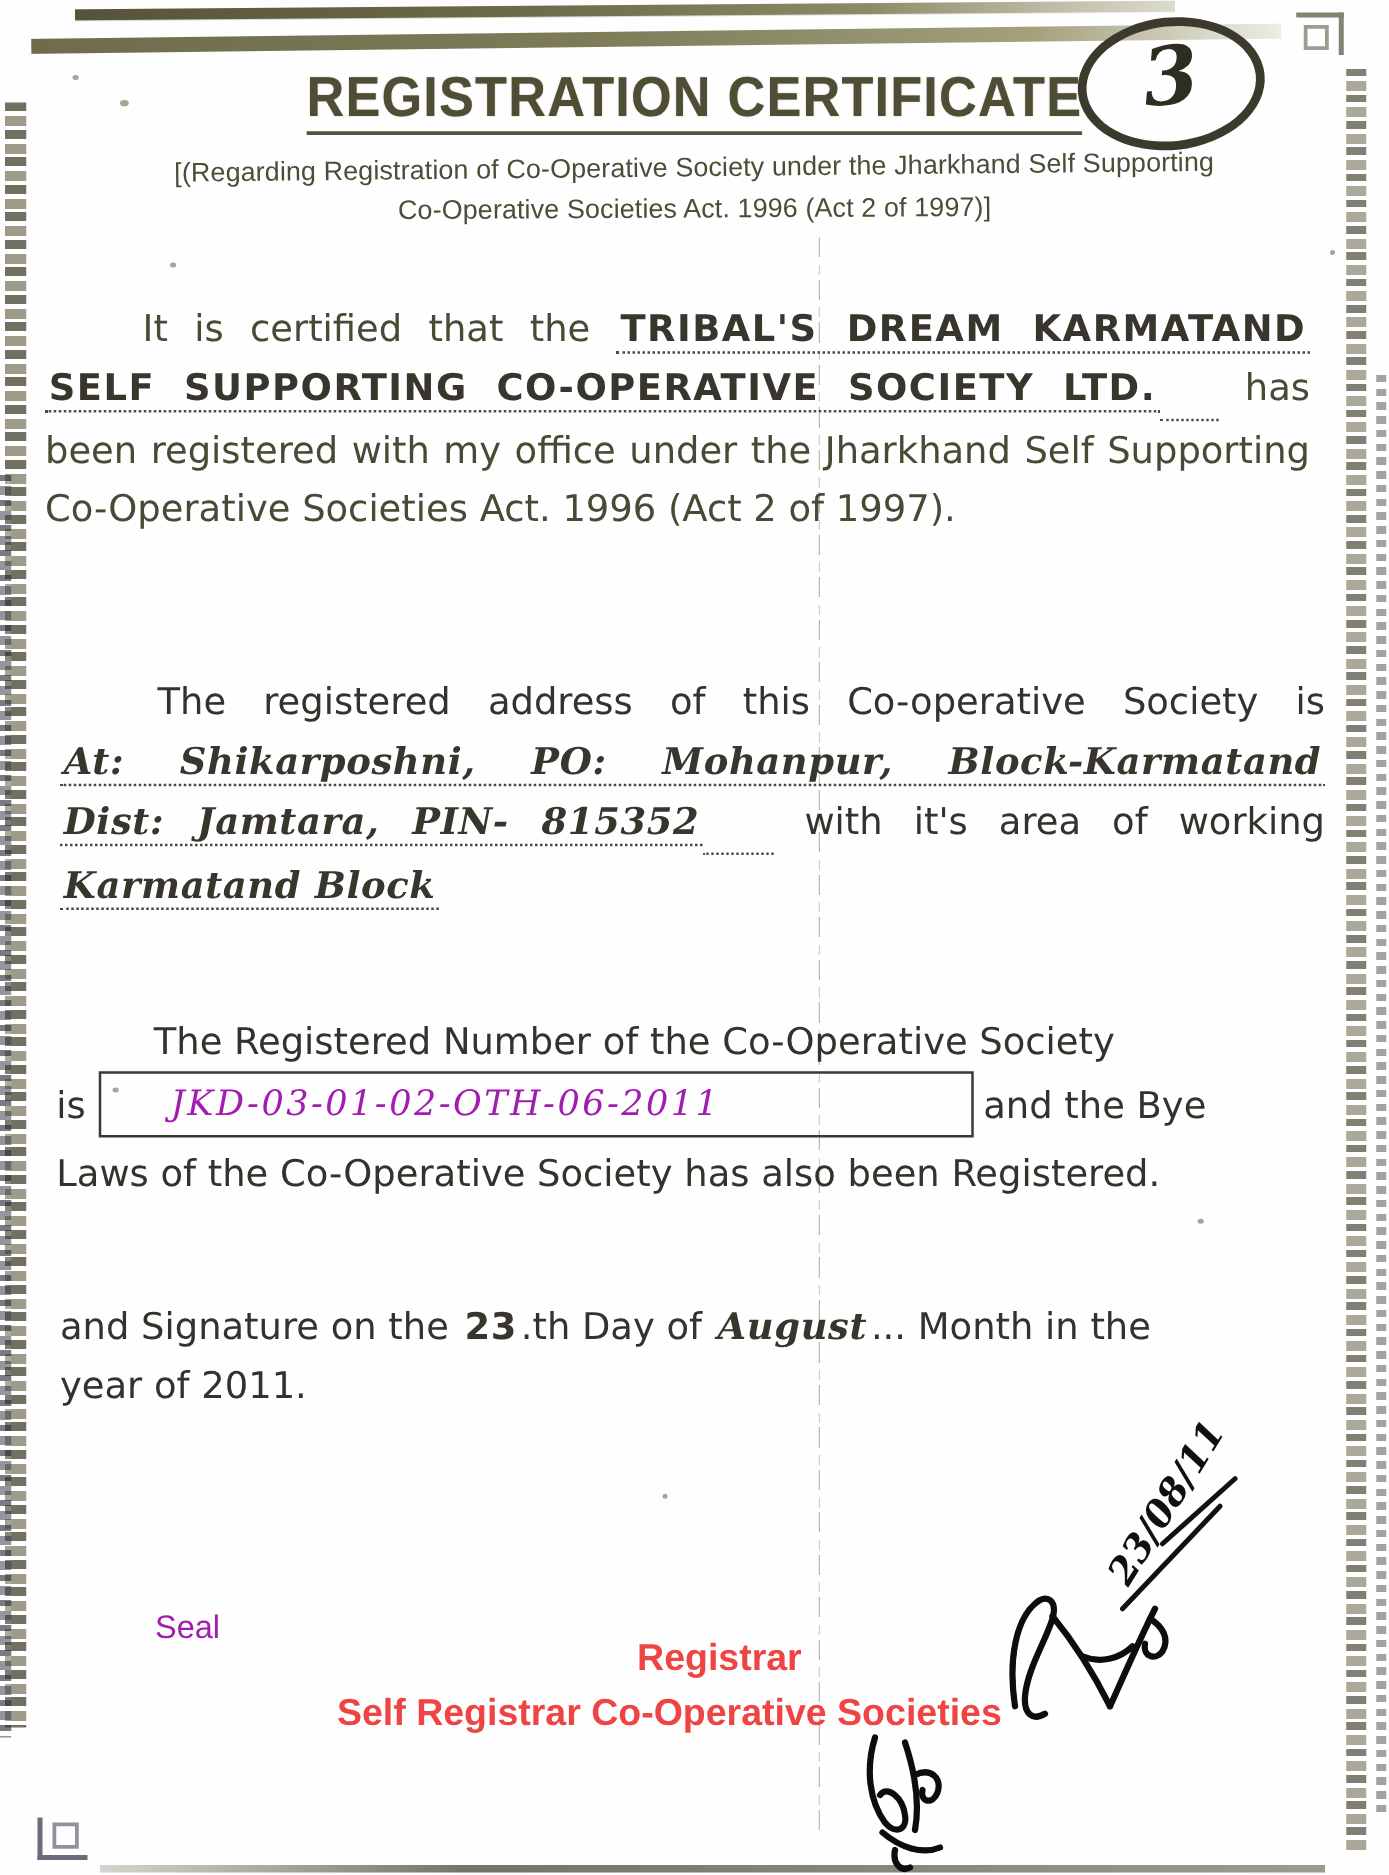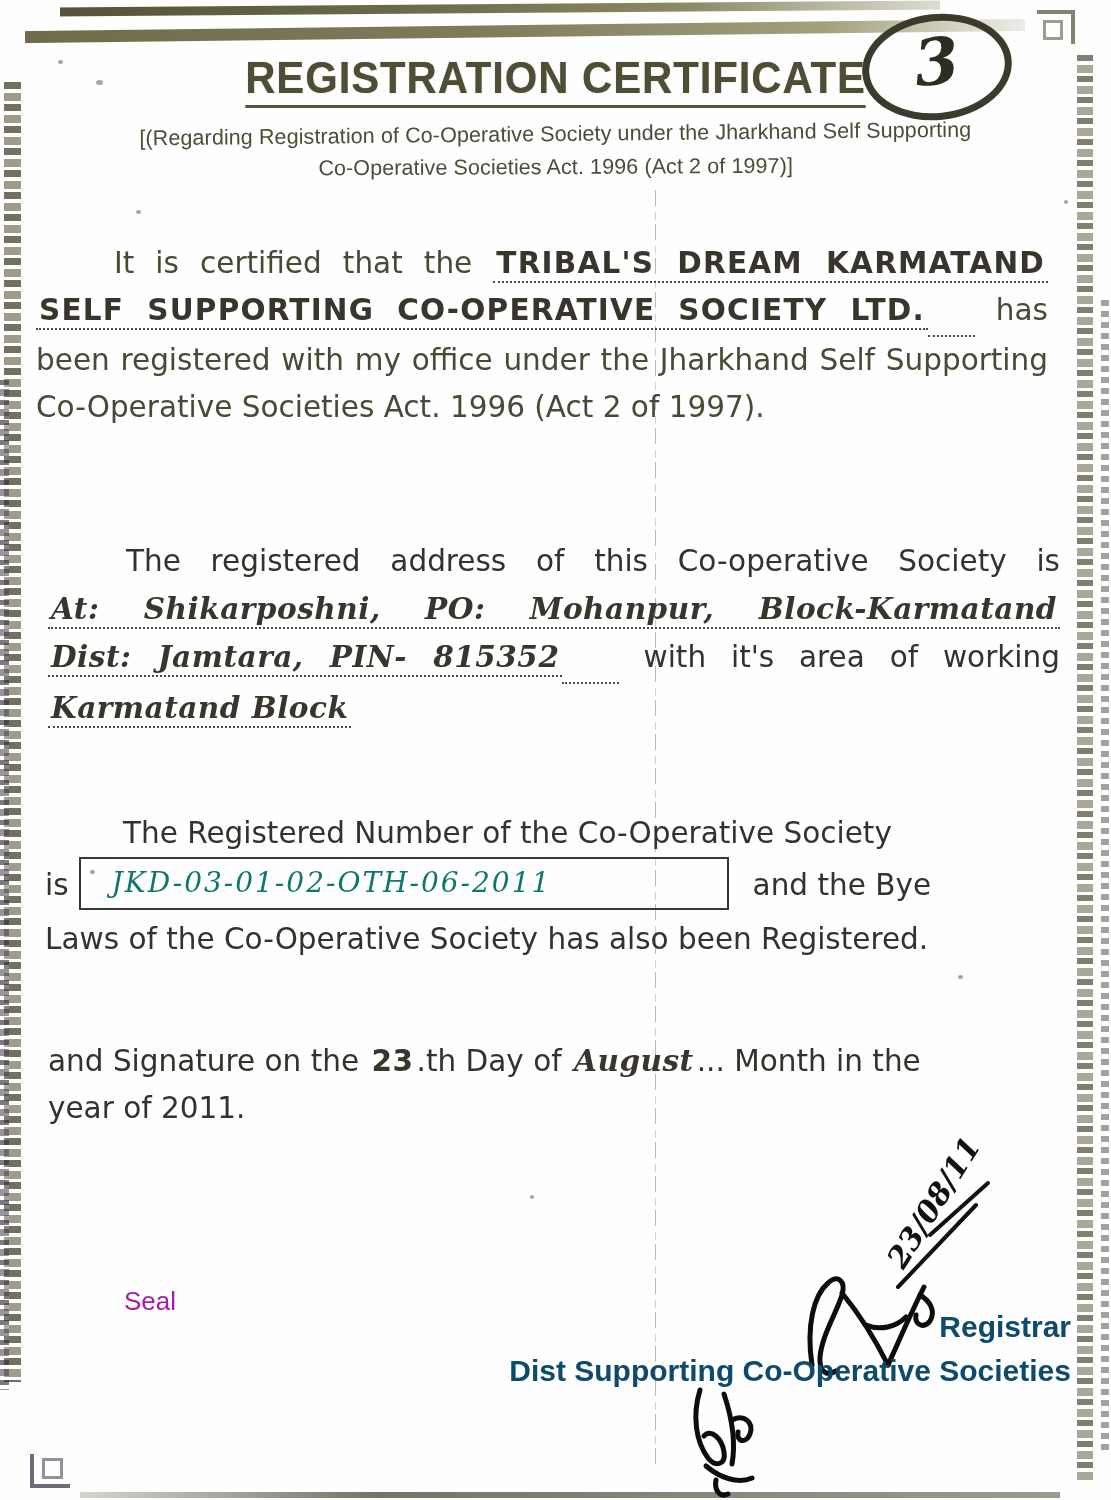--- a/index.html
+++ b/index.html
@@ -167,46 +167,46 @@
   .p2{position:absolute;left:48px;top:538px;width:1012px;}
   .p3{position:absolute;left:45px;top:810px;width:1012px;}
   .p4{position:absolute;left:48px;top:990px;width:1012px;}
 
   .regbox{
     display:inline-block;
     border:2px solid #3a3930;
     min-width:640px;
     height:49px;
     line-height:47px;
-    padding:0 3px;
+    padding:0 28px;
     vertical-align:middle;
-    margin:0 24px 6px 10px;
+    margin:0 8px 6px 10px;
     font-family:"DejaVu Serif", serif;
     font-style:italic;
     font-size:28px;
     letter-spacing:2px;
-    color:#0f766e;
+    color:#a21caf;
     text-align:left;
   }
   .regbox .num{padding-left:28px;}
 
   .seal-label{
     position:absolute;left:124px;top:1286px;
     font-family:"Liberation Sans", sans-serif;
     font-size:26px;color:#a21caf;
   }
 
   .signblock{
     position:absolute;left:0;right:40px;top:1305px;
-    text-align:right;
+    text-align:center;
     font-family:"Liberation Sans", sans-serif;
     font-weight:700;
     font-size:30px;
     line-height:44px;
-    color:#0c4a6e;
+    color:#ef4444;
   }
   .signblock .l1{margin-left:80px;}
   .signblock .l3{margin-left:22px;}
 
   
   .sig{
     position:absolute;left:770px;top:1175px;width:260px;height:290px;
     pointer-events:none;
   }
   .sigdate{
@@ -313,16 +313,16 @@
       <path d="M14 10 C6 36 10 62 22 78 C30 88 40 84 38 72 C36 58 24 48 18 56"></path>
       <path d="M38 14 C46 38 50 62 46 84"></path>
       <path d="M46 40 C58 34 68 42 64 54 C60 64 50 62 52 52"></path>
       <path d="M20 86 C34 98 52 104 66 98"></path>
       <path d="M30 100 C28 110 34 118 42 114"></path>
     </g>
   </svg>
 
   <div class="signblock">
     <div class="l1">Registrar</div>
-    <div class="l2">Dist Supporting Co-Operative Societies</div>
+    <div class="l2">Self Registrar Co-Operative Societies</div>
   </div>
 
 </div>
 
 </body></html>

